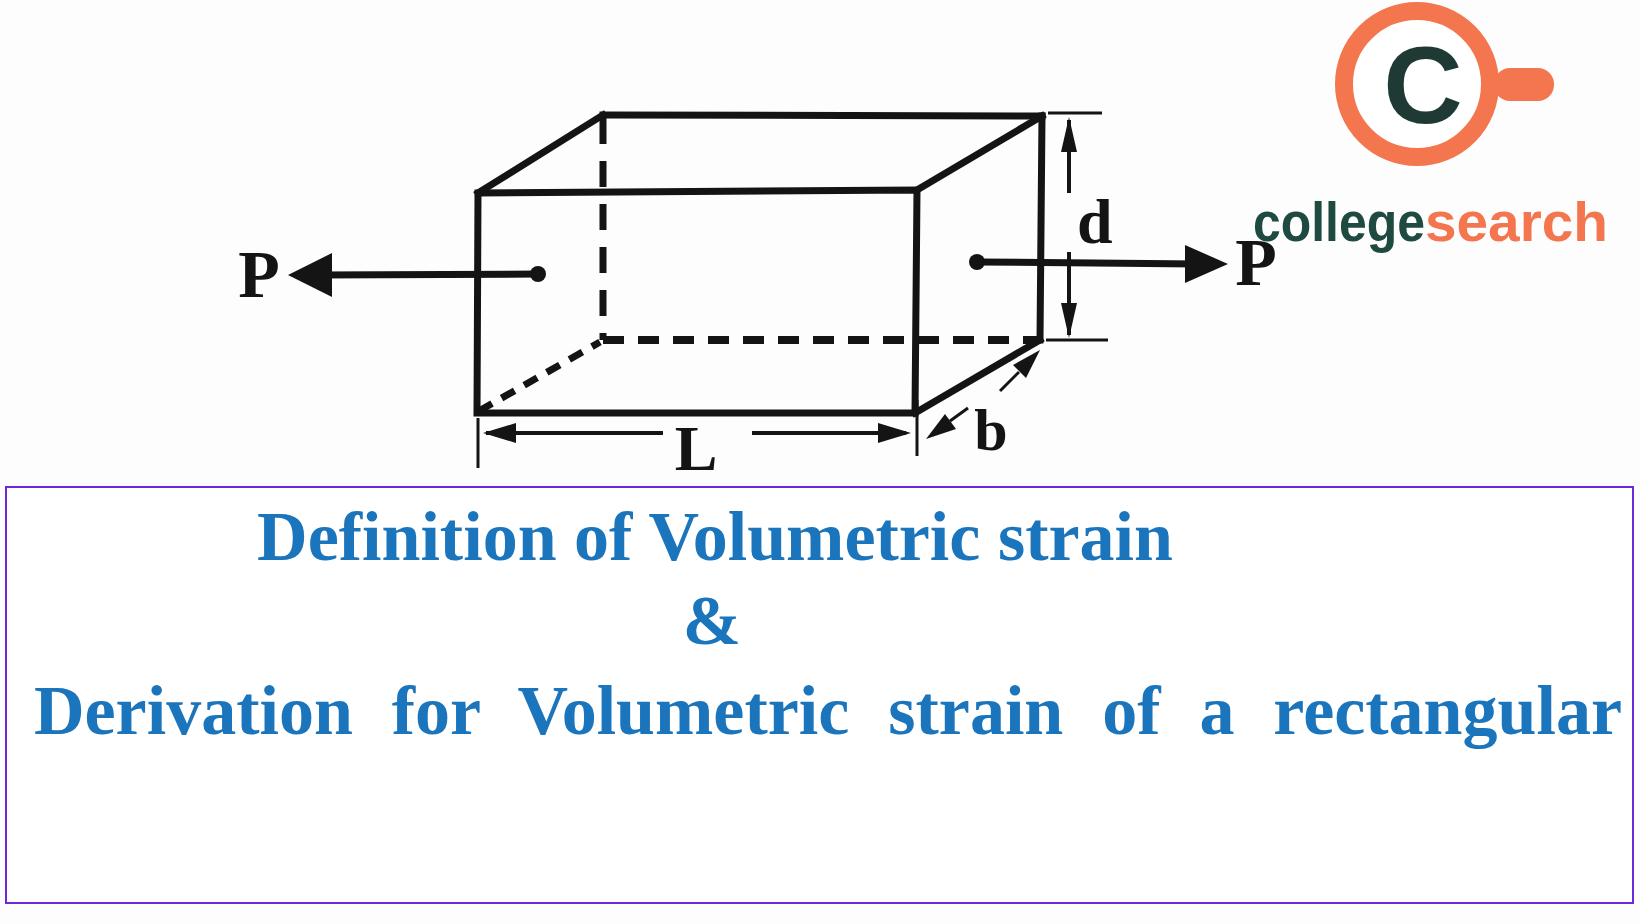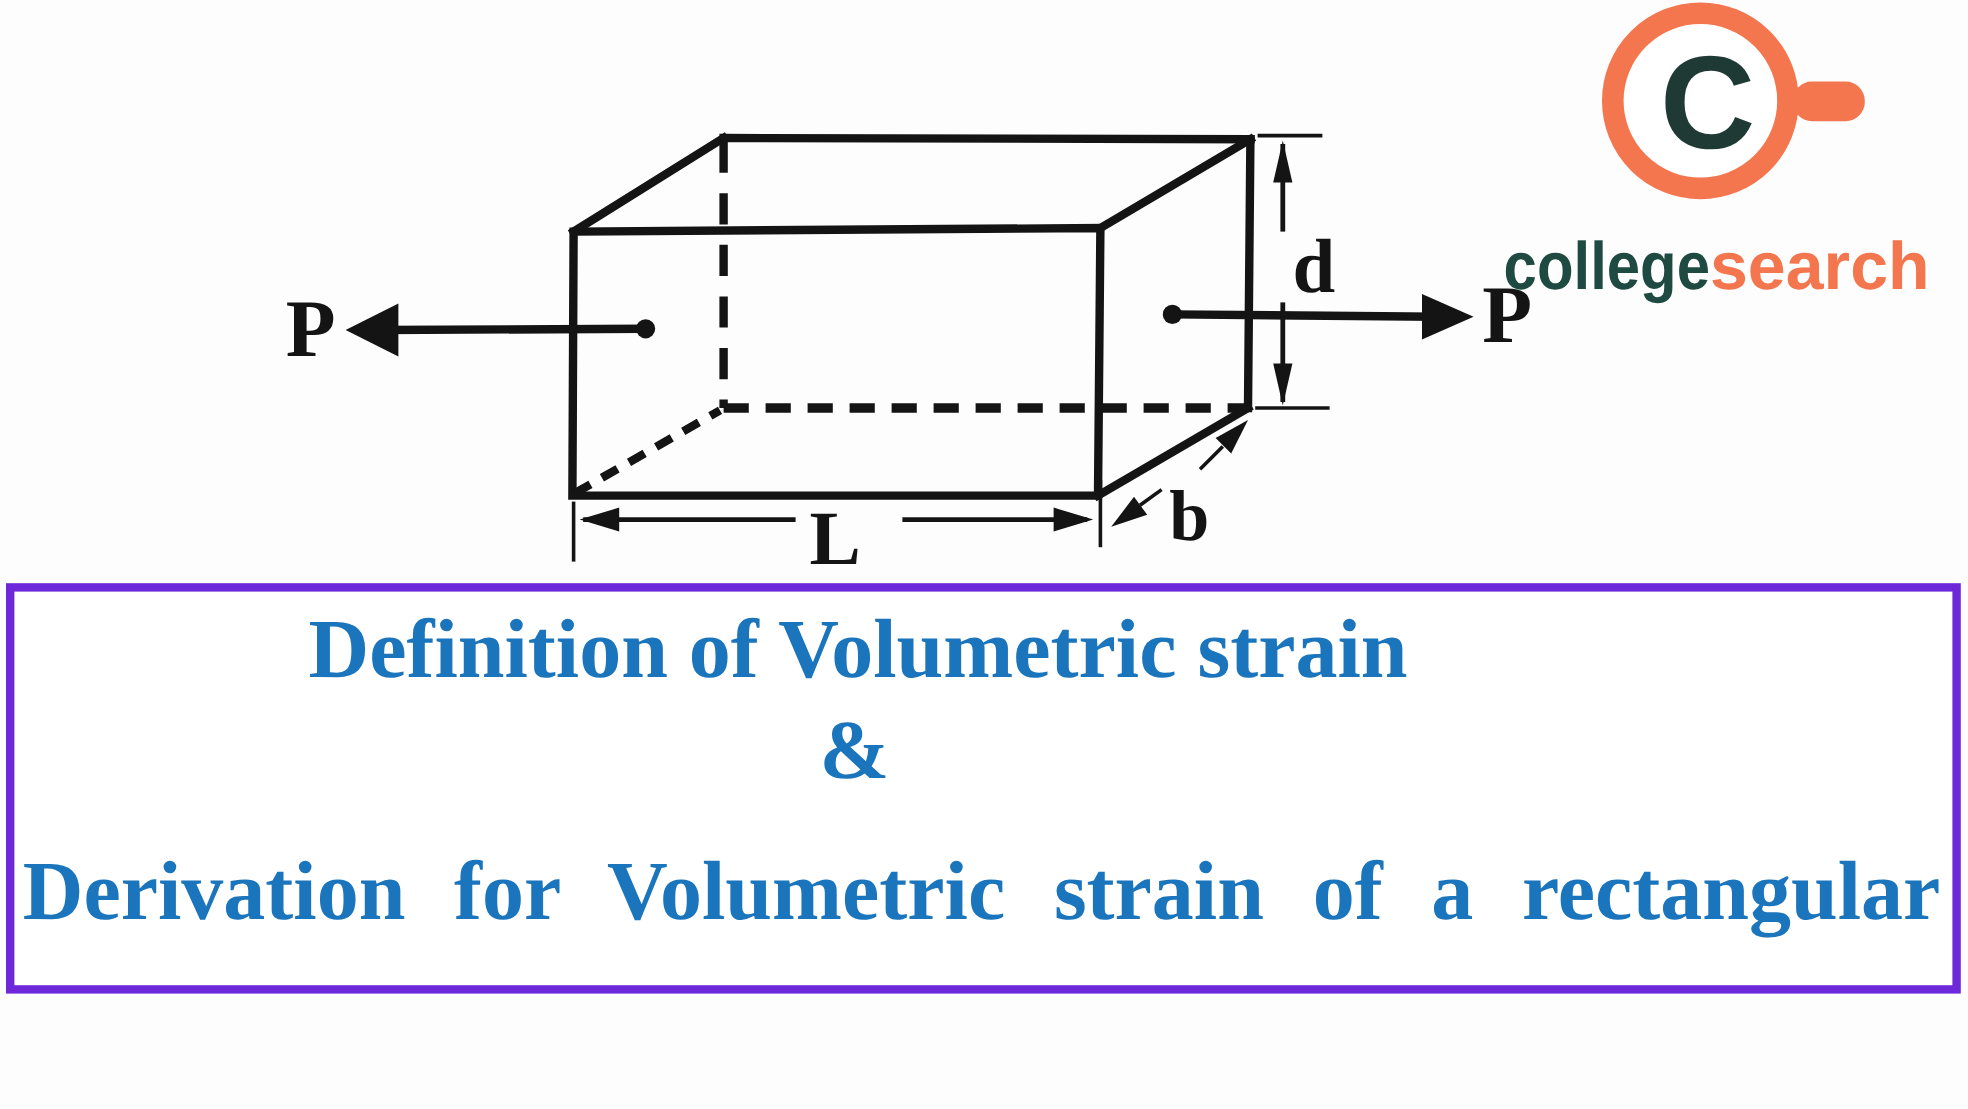--- a/index.html
+++ b/index.html
@@ -4,36 +4,36 @@
 <style>
   html,body{margin:0;padding:0;}
   body{
     width:1640px;height:924px;position:relative;overflow:hidden;
     background:#fdfdfd;
     font-family:"Liberation Serif", serif;
   }
   #stage{position:absolute;inset:0;width:1640px;height:924px;}
   svg text{user-select:none;}
   .caption-box{
-    position:absolute;left:5px;top:486px;width:1629px;height:342px;
-    box-sizing:border-box;border:7px solid #6d28d9;background:#ffffff;text-decoration:underline;
+    position:absolute;left:5px;top:486px;width:1629px;height:418px;
+    box-sizing:border-box;border:2px solid #6d28d9;background:#ffffff;text-decoration:underline;
   }
   .cap-line{
     position:absolute;height:84px;line-height:84px;
     font-family:"Liberation Serif", serif;font-weight:bold;
     font-size:70px;color:#1B75BC;white-space:nowrap;
   }
   .cap-center{text-align:center;}
   .cap-justify{
     text-align:justify;text-align-last:justify;white-space:normal;
     word-spacing:2px;
   }
   .line1{top:7px;left:0;right:209px;}
   .line2{top:91px;left:0;right:215px;}
-  .line3{top:181px;left:7px;right:10px;margin-top:28px;}
+  .line3{top:181px;left:27px;right:10px;}
   .line4{top:259px;left:0;right:119px;}
 </style>
 </head>
 <body>
 
 <div id="stage">
 
   <svg width="1640" height="490" viewBox="0 0 1640 490" style="position:absolute;left:0;top:0;">
 
     <g stroke="#141414" stroke-width="7" fill="none" stroke-linecap="square">

